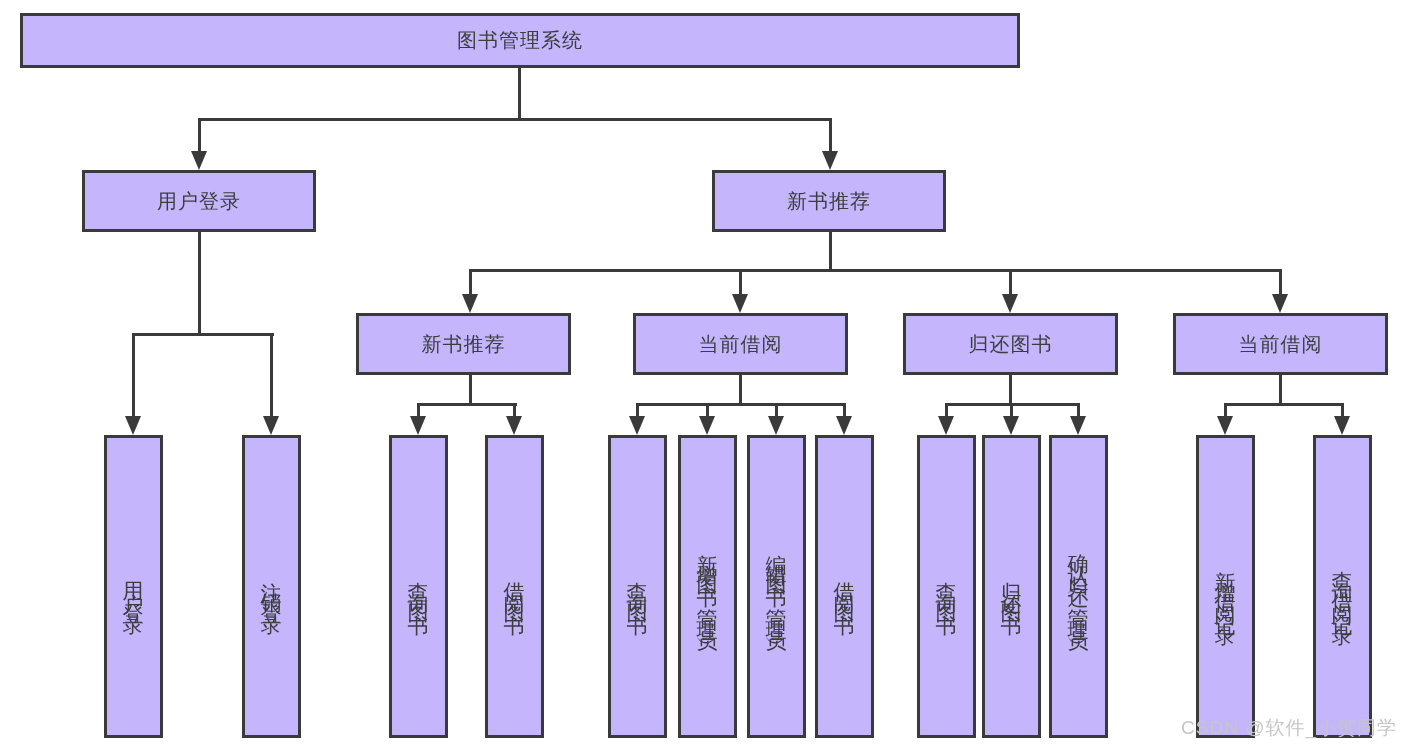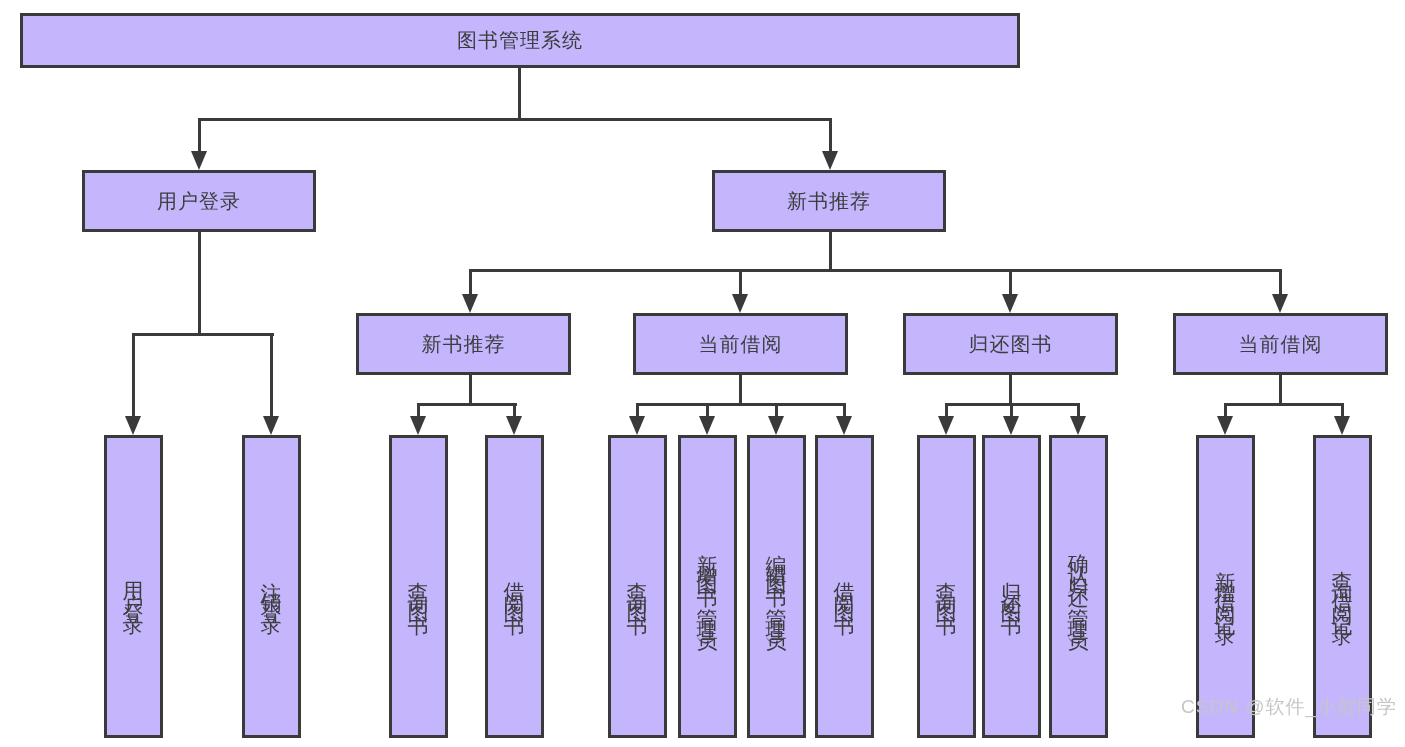--- a/index.html
+++ b/index.html
@@ -44,21 +44,21 @@
   .arrow{
     position:absolute;
     width:0;height:0;
     border-left:8px solid transparent;
     border-right:8px solid transparent;
     border-top:19px solid var(--line);
   }
   .watermark{
     position:absolute;
     right:8px;
-    top:694px;
+    top:715px;
     font-size:19px;
     color:var(--wm);
     letter-spacing:1px;
     z-index:5;
     white-space:nowrap;
   }
 </style>
 </head>
 <body>
 

